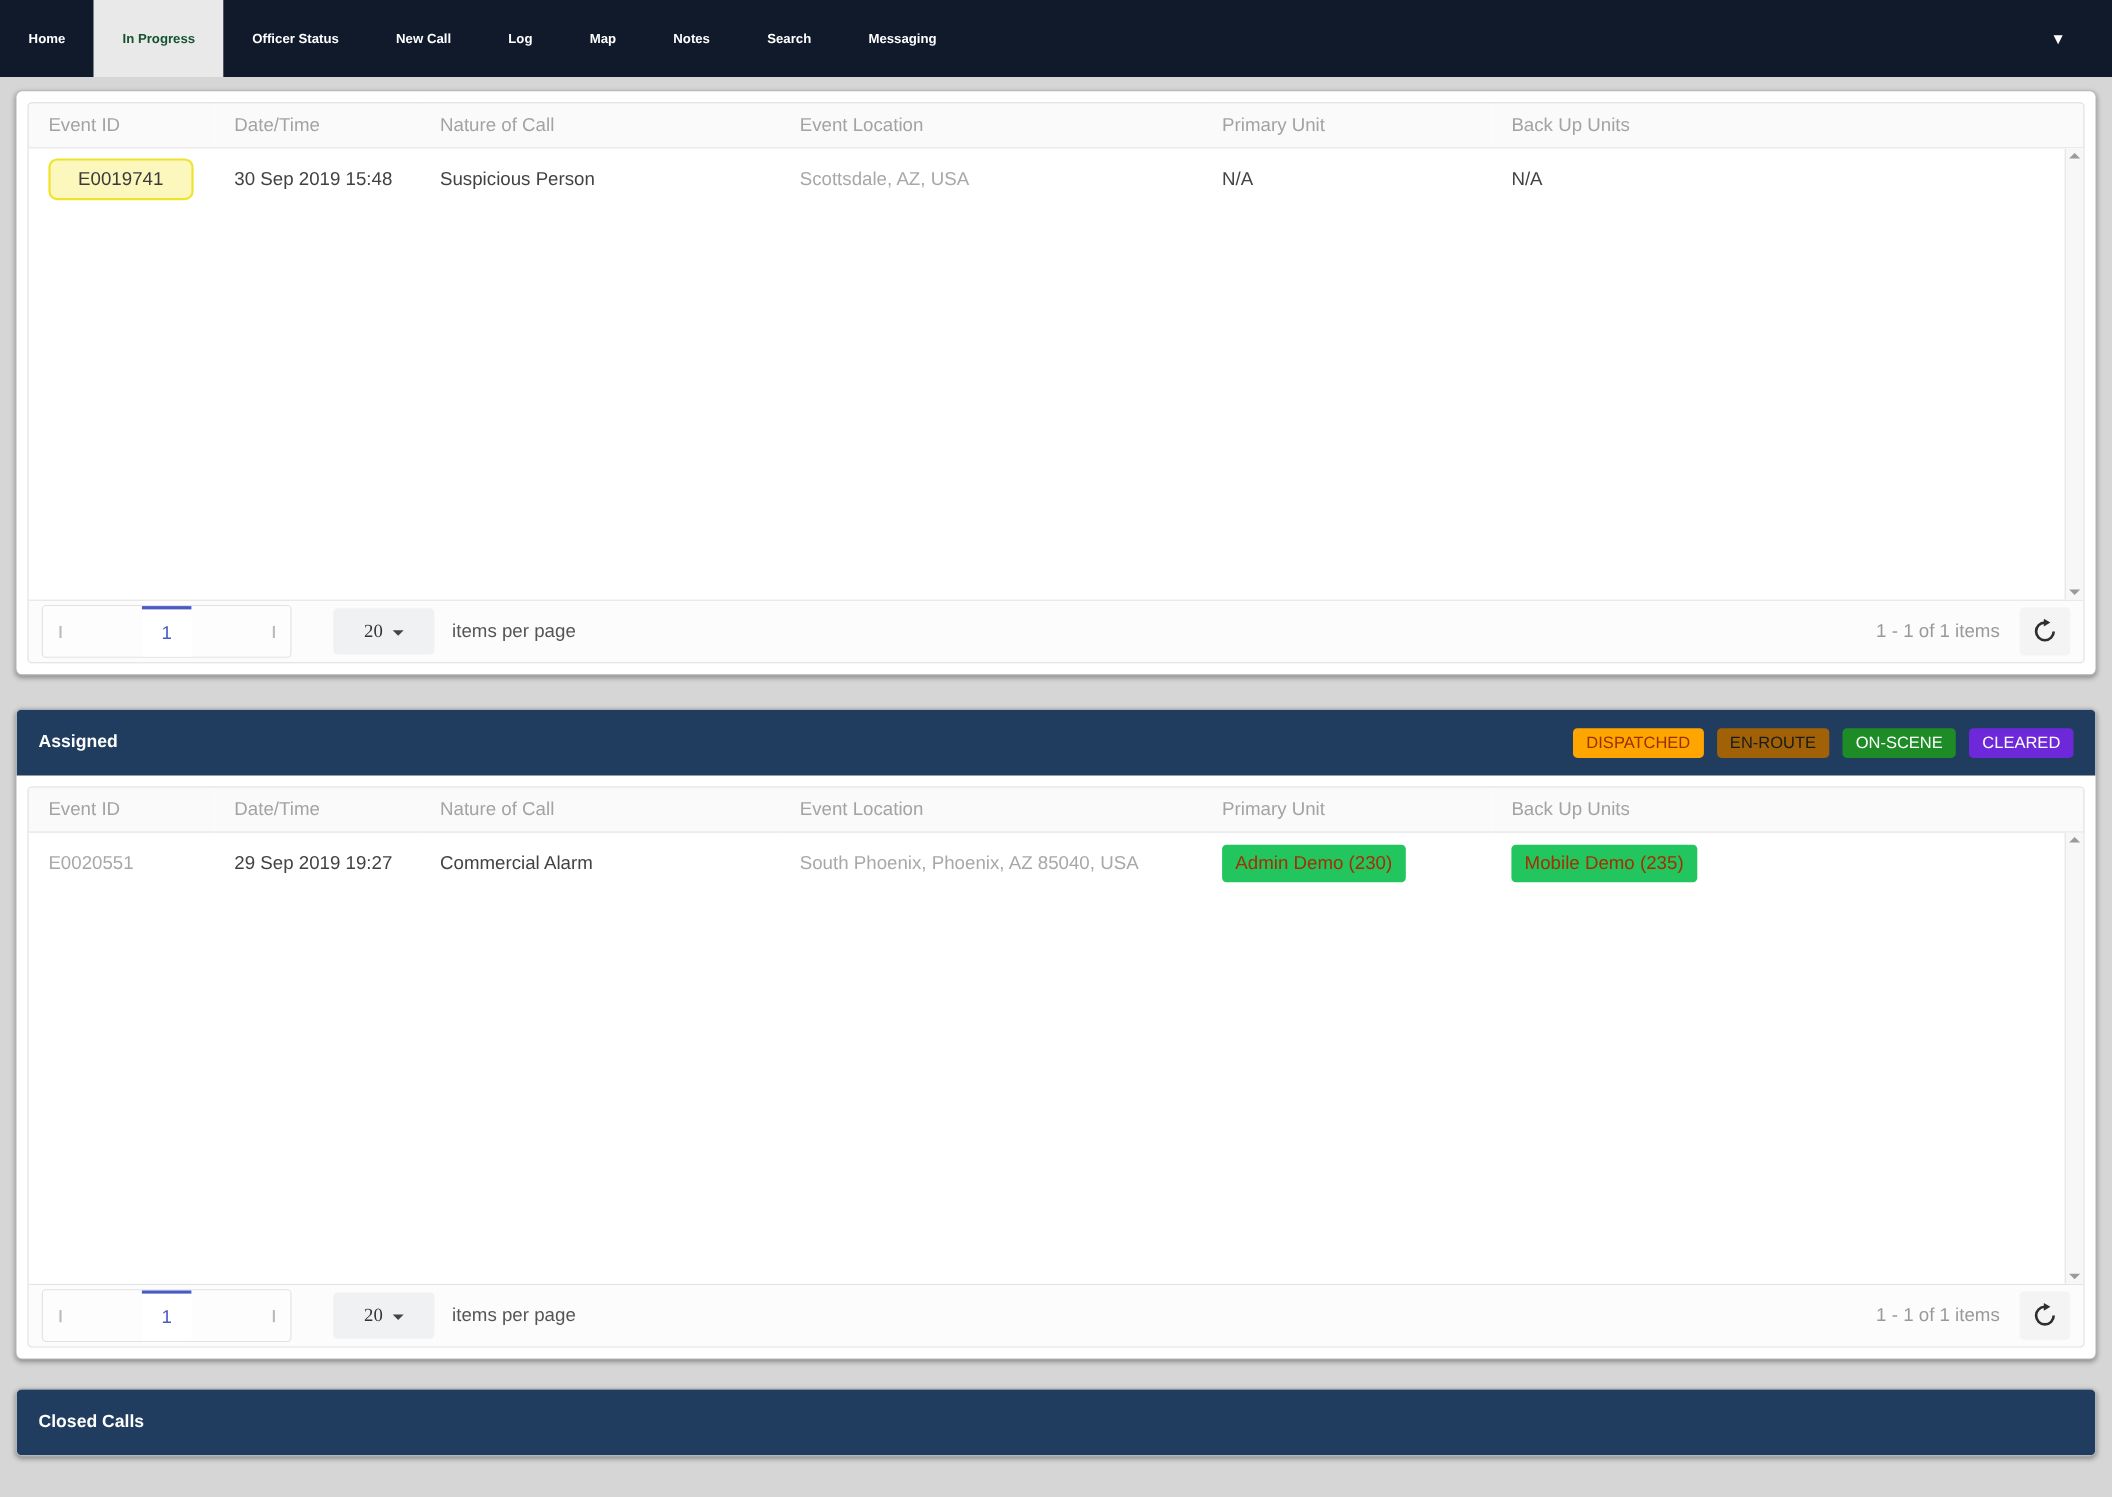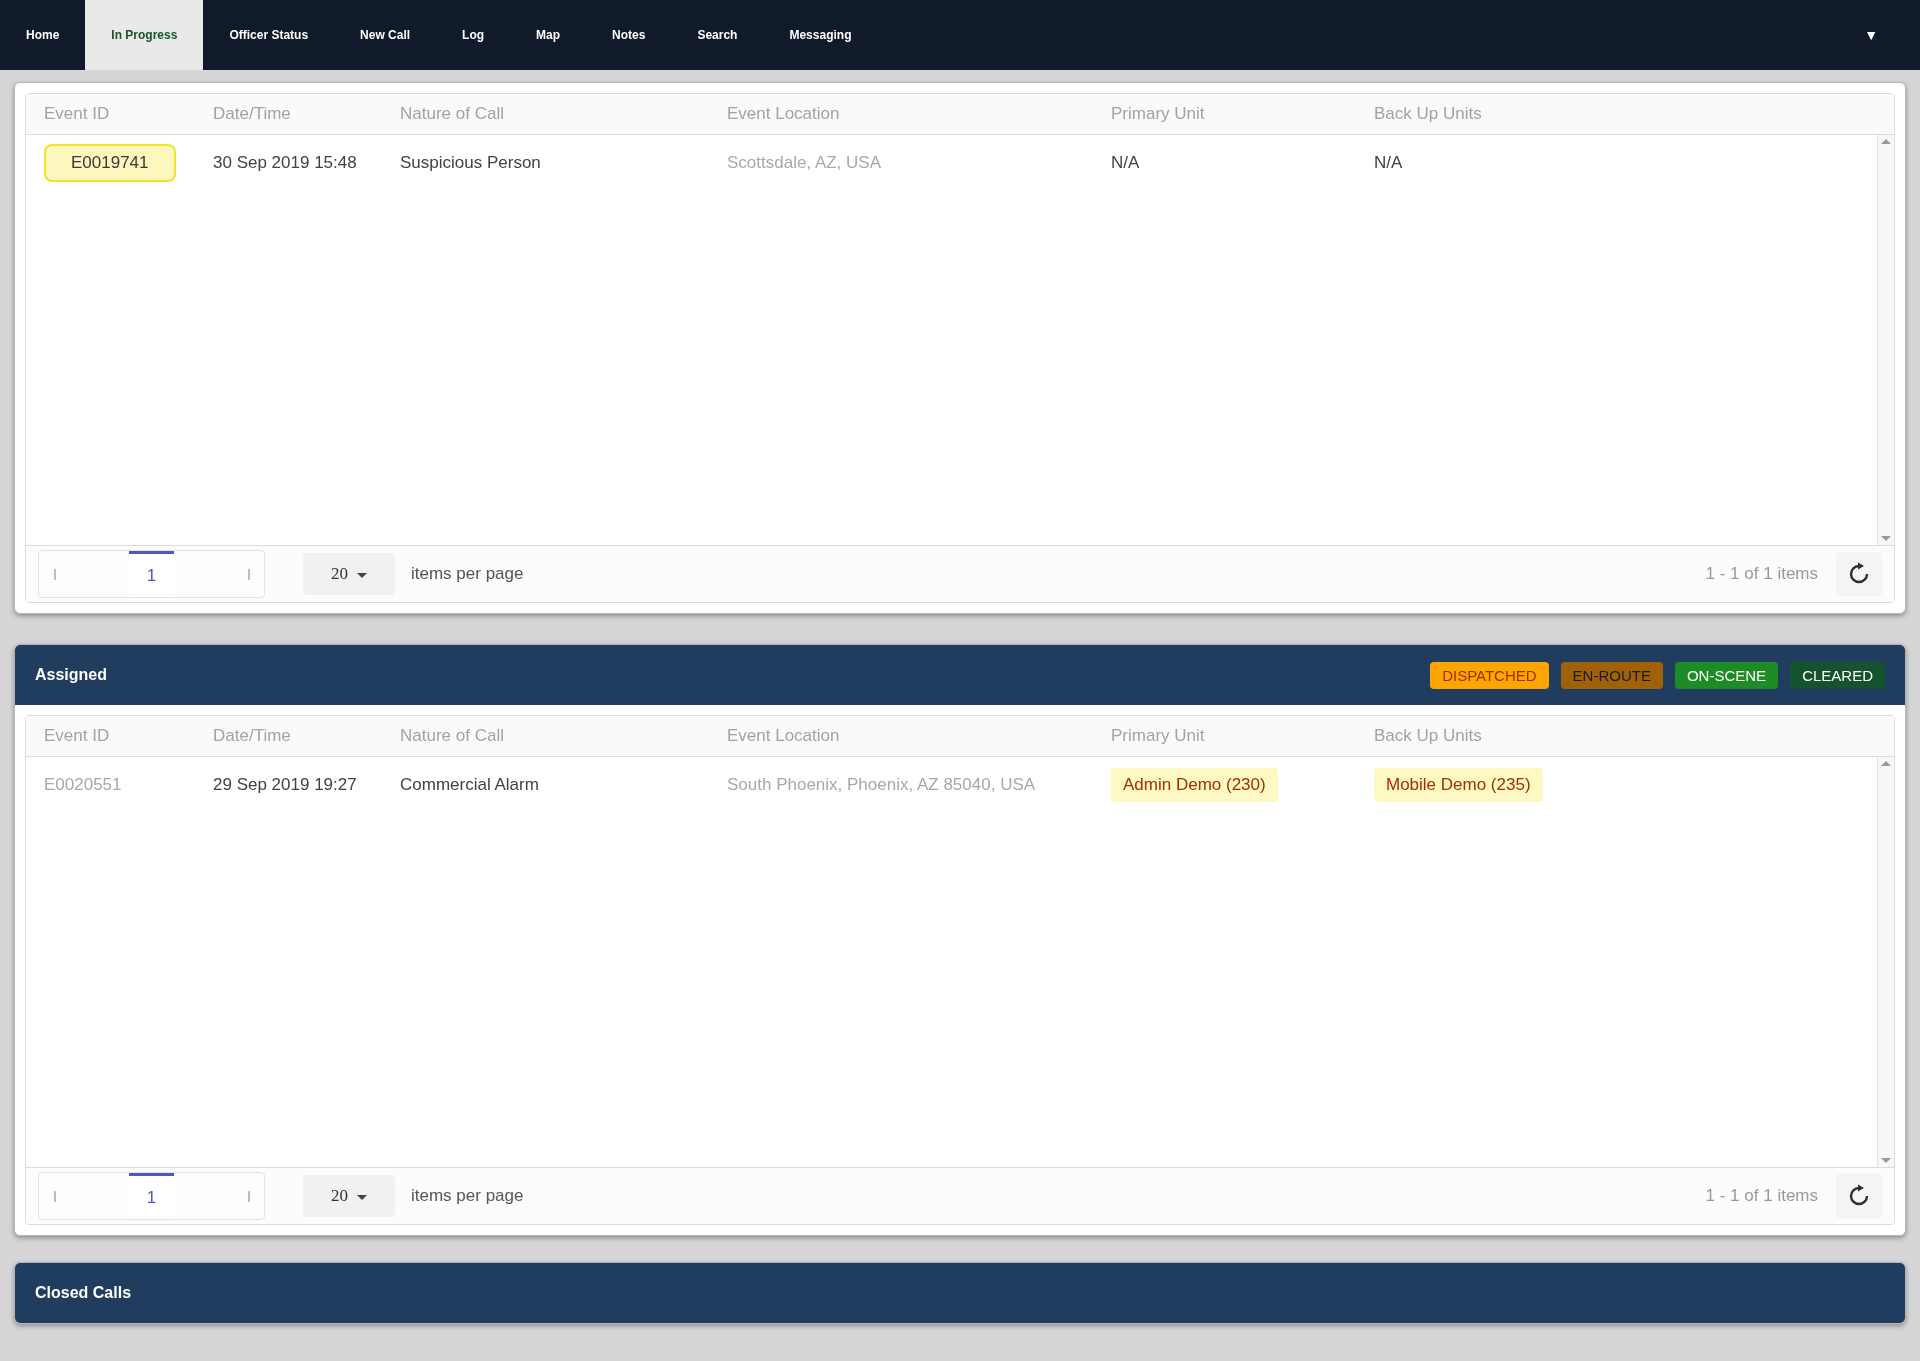--- a/index.html
+++ b/index.html
@@ -51,21 +51,21 @@
   .age-lt5 {background:#1f7b31;border-color:#3f9b45;color:#ffffff;font-weight:700;}
   
   .status-badge{
     display:inline-flex;align-items:center;justify-content:center;
     font-size:15px;padding:5px 12px;border-radius:4px;margin-left:12px;
     cursor:pointer;white-space:nowrap;
   }
   .st-dispatched{background:#ffa500;color:#9a2f00;}
   .st-enroute{background:#a16207;color:#1a1a1a;}
   .st-onscene{background:#1e8c26;color:#ffffff;}
-  .st-cleared{background:#14532d;color:#ffffff;}
+  .st-cleared{background:#6d28d9;color:#ffffff;}
   
   .grid{border:1px solid #dcdcdc;border-radius:4px;overflow:hidden;background:#fff;}
   table.grid-table{border-collapse:collapse;table-layout:fixed;width:100%;}
   col.c1{width:169px;}col.c2{width:187px;}col.c3{width:327px;}
   col.c4{width:384px;}col.c5{width:263px;}
   .grid-head{background:#fafafa;border-bottom:1px solid #dcdcdc;}
   .grid-head th{
     height:40px;text-align:left;font-weight:400;color:#a3a3a3;font-size:17px;
     padding:0 0 0 18px;white-space:nowrap;overflow:hidden;
   }
@@ -73,21 +73,21 @@
   .grid-rows td{
     height:56px;font-size:17px;color:#424242;padding:0 0 0 18px;
     vertical-align:middle;white-space:nowrap;overflow:hidden;
   }
   td.muted, .muted{color:#a8a8a8;}
   .event-badge{
     display:inline-block;background:#fbf7bd;border:2px solid #f0e42a;
     border-radius:8px;padding:7px 25px;color:#3a3a3a;
   }
   .unit-badge{
-    display:inline-block;background:#fef9c3;color:#a33000;
+    display:inline-block;background:#22c55e;color:#a33000;
     border-radius:4px;padding:7px 12px;font-size:17px;
   }
   
   .vscroll{
     position:absolute;top:0;right:0;bottom:0;width:17px;
     background:#f7f7f7;border-left:1px solid #e3e3e3;
     display:flex;flex-direction:column;justify-content:space-between;align-items:center;
     padding:4px 0;box-sizing:border-box;
   }
   .scroll-arrow{width:0;height:0;border:5px solid transparent;}

